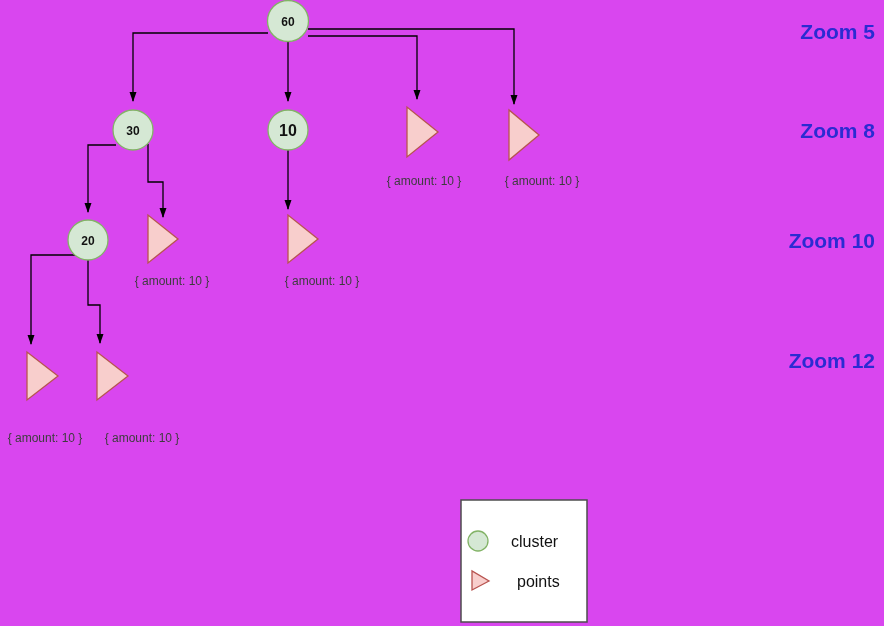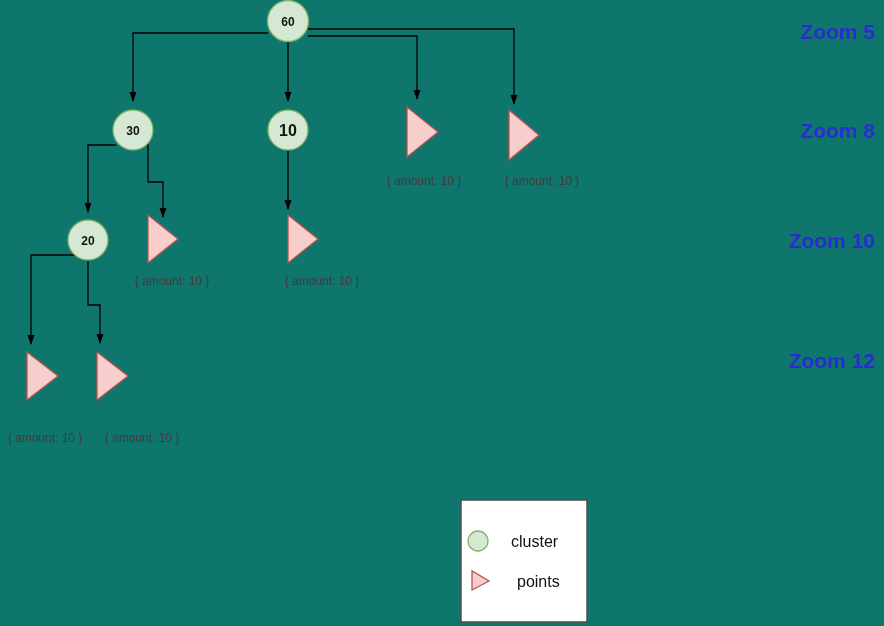--- a/index.html
+++ b/index.html
@@ -1,17 +1,17 @@
 <!DOCTYPE html>
 <html><head>
 <meta charset="utf-8">
 <style>
   html,body{margin:0;padding:0;background:#ffffff;}
   body{width:884px;height:626px;overflow:hidden;}
-  .canvas{position:relative;width:884px;height:626px;background:#0f766e;}
+  .canvas{position:relative;width:884px;height:626px;background:#d946ef;}
   svg text{font-family:"Liberation Sans",sans-serif;}
   .edge{fill:none;stroke:#000000;stroke-width:1.3;}
   .cluster-shape{fill:#d5e8d4;stroke:#82b366;stroke-width:1.3;}
   .point-shape{fill:#f8cecc;stroke:#b85450;stroke-width:1.3;}
   .cluster-label{font-size:12px;font-weight:bold;fill:#121212;text-anchor:middle;}
   .cluster-label-lg{font-size:16px;font-weight:bold;fill:#121212;text-anchor:middle;}
   .amount-label{font-size:12px;fill:#3d3d3d;text-anchor:middle;}
   .zoom-label{font-size:21px;font-weight:bold;fill:#2b2bd2;text-anchor:end;}
   .legend-box{fill:#ffffff;stroke:#4d4d4d;stroke-width:1.5;}
   .legend-text{font-size:16px;fill:#111111;}

